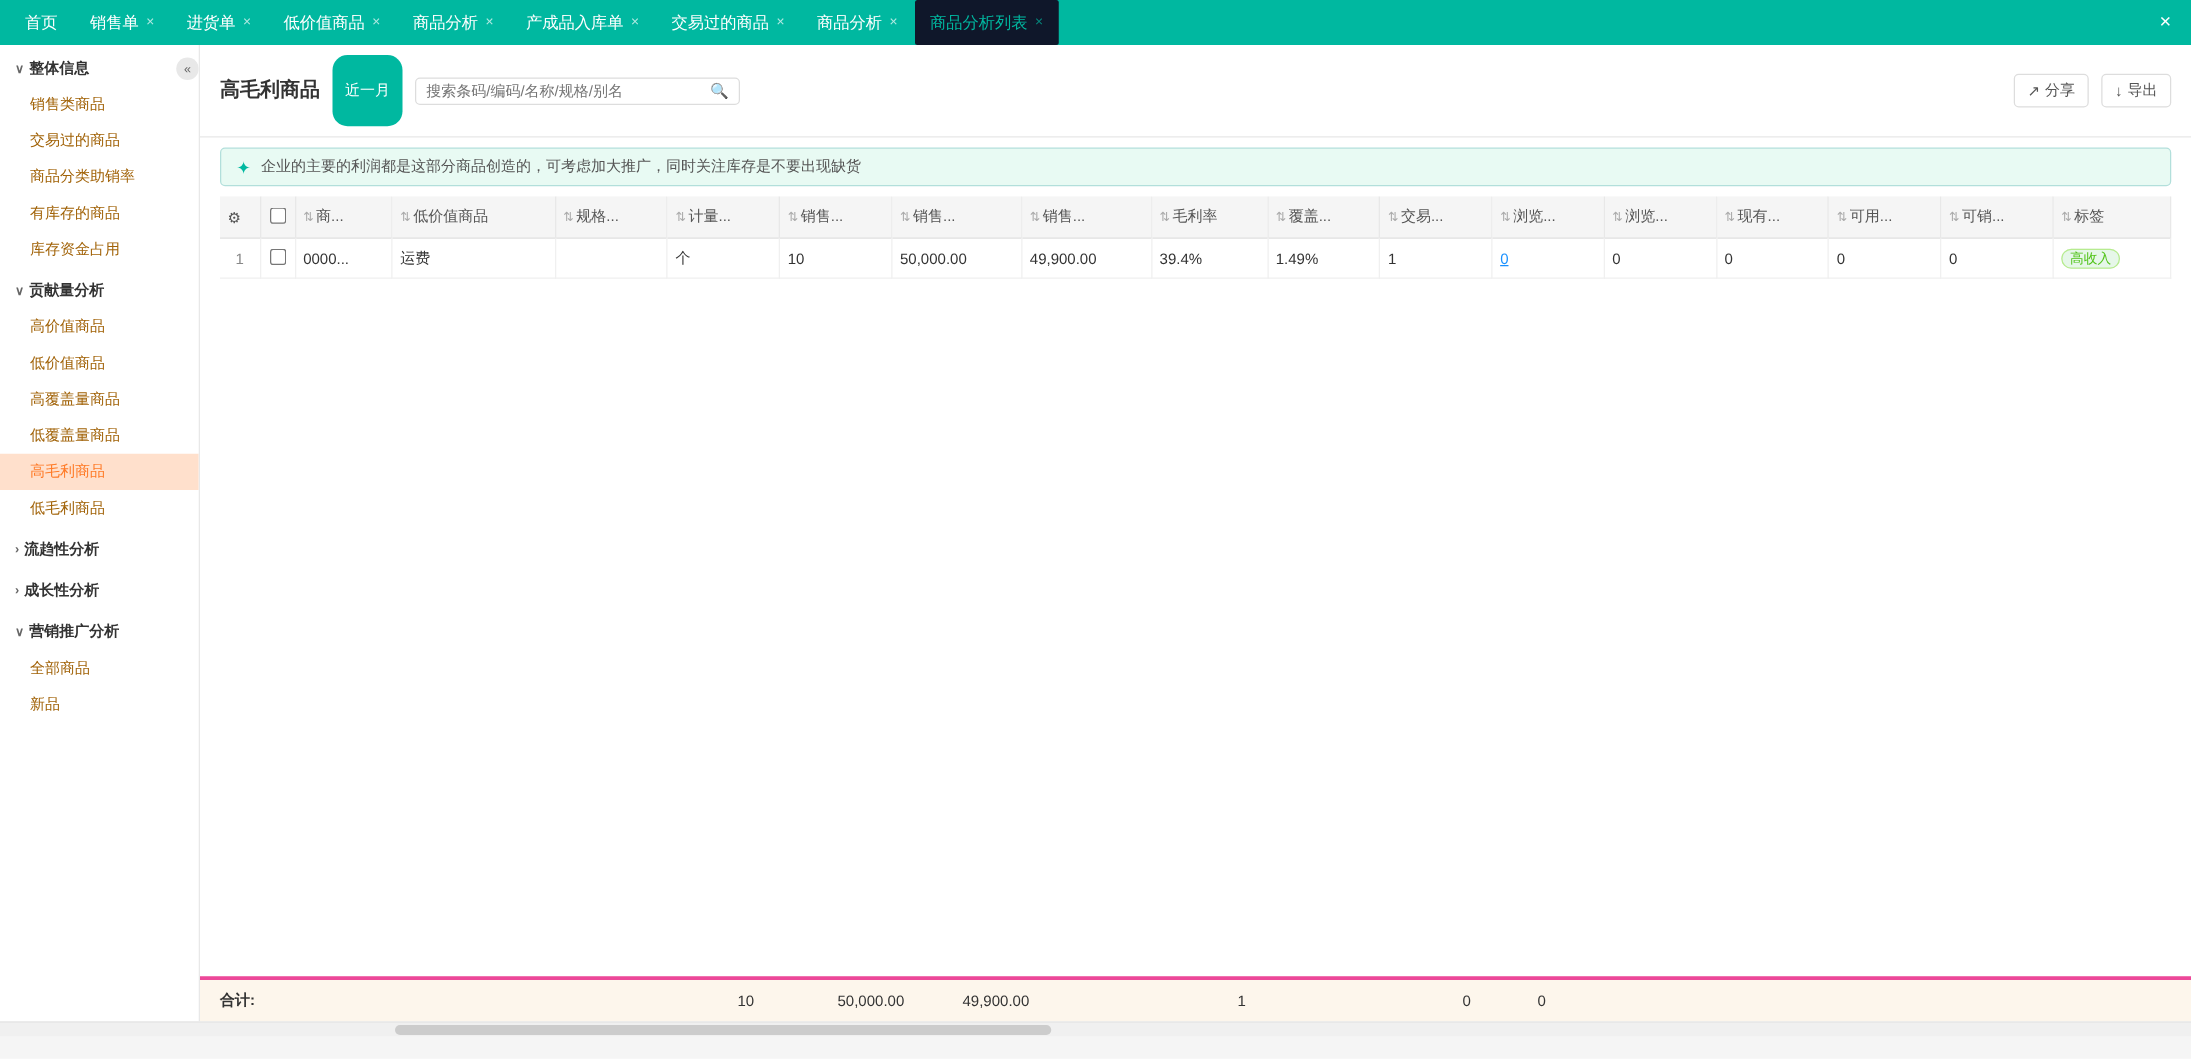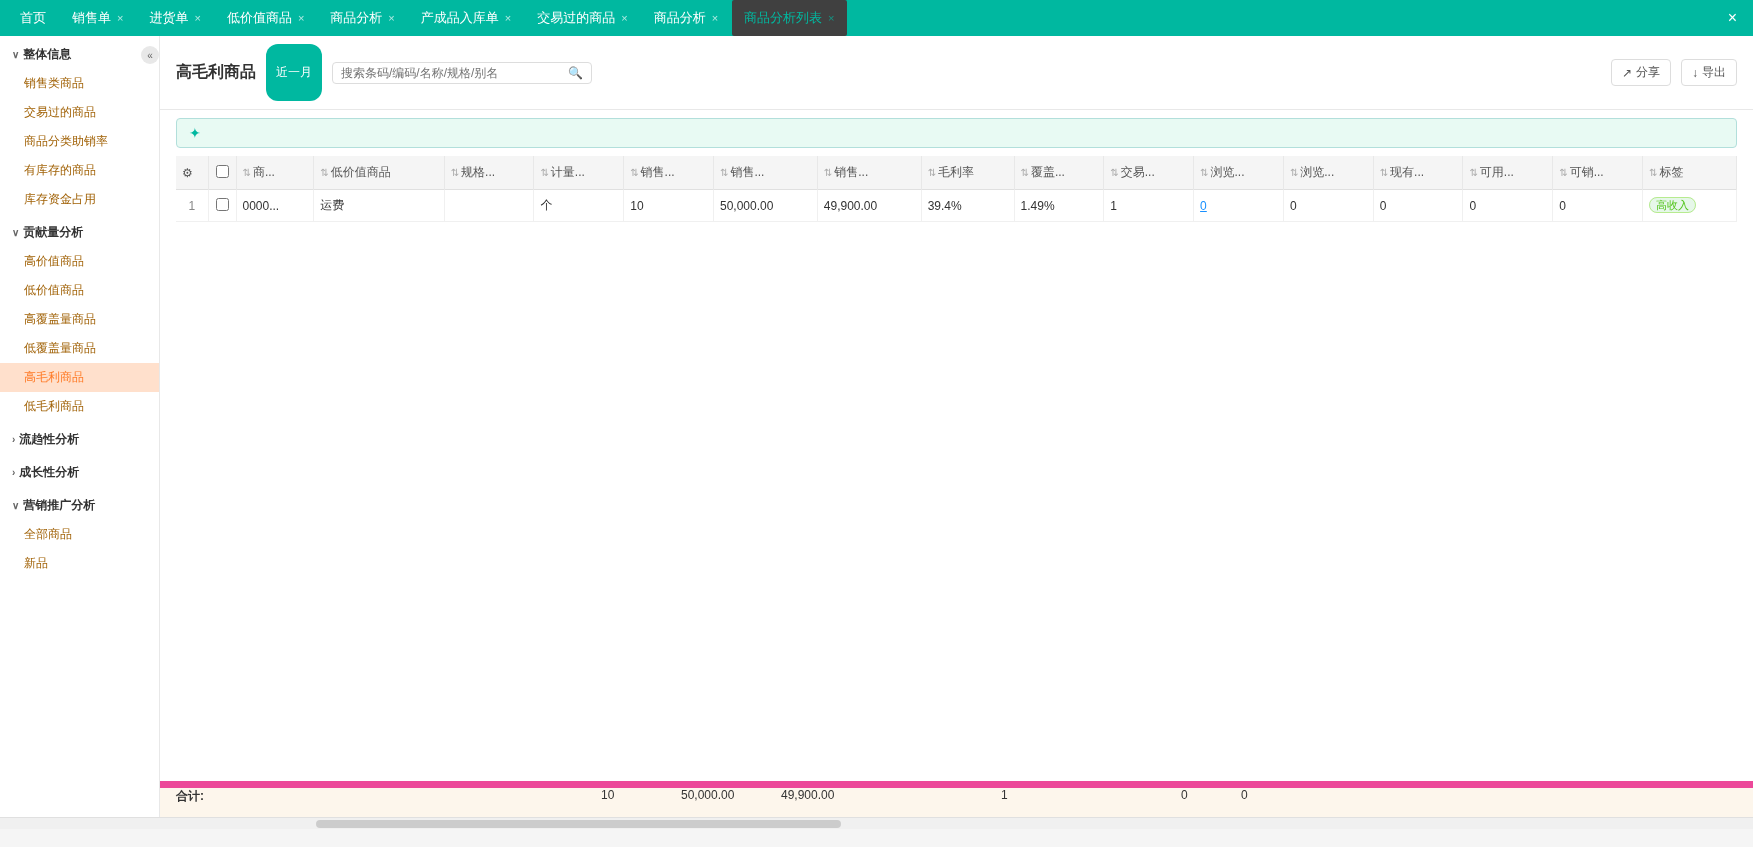--- a/index.html
+++ b/index.html
@@ -18,21 +18,21 @@
       display: flex;
       align-items: center;
       padding: 0 12px;
       height: 36px;
       color: #fff;
       cursor: pointer;
       font-size: 13px;
       white-space: nowrap;
       border-radius: 2px;
     }
-    .nav-item.active { background: #404040; color: #00b8a0; }
+    .nav-item.active { background: #0f172a; color: #00b8a0; }
     .nav-item .close-icon { margin-left: 6px; font-size: 11px; opacity: 0.7; }
     .nav-spacer { flex: 1; }
     .nav-close { color: #fff; font-size: 16px; cursor: pointer; padding: 0 8px; }
 
     
     .main-layout {
       display: flex;
       height: calc(847px - 36px - 30px);
     }
 
@@ -195,27 +195,28 @@
       border: 1px solid #b7eb8f;
       padding: 1px 6px;
       border-radius: 8px;
       font-size: 11px;
     }
     .link-text { color: #1890ff; text-decoration: underline; cursor: pointer; }
 
     
     .footer-bar {
       display: flex;
+      align-items: center;
       height: 36px;
       background: #fdf6ec;
-      border-top: 7px solid #ec4899;
+      border-top: 3px solid #ec4899;
       padding: 0 16px;
       font-size: 12px;
       color: #555;
-      gap: 15px;
+      gap: 4px;
     }
     .footer-label { font-weight: bold; color: #333; }
     .footer-cells {
       display: flex;
       flex: 1;
     }
     .footer-cell {
       padding: 0 6px;
       color: #333;
     }
@@ -376,20 +377,21 @@
         <span>分享</span>
       </button>
       <button class="action-btn">
         <span>↓</span>
         <span>导出</span>
       </button>
     </div>
 
     <div class="info-banner">
       <span class="info-icon">✦</span>
+      <span>企业的主要的利润都是这部分商品创造的，可考虑加大推广，同时关注库存是不要出现缺货</span>
     </div>
 
     <div class="table-container">
       <table>
         <thead>
           <tr>
             <th>⚙</th>
             <th class="checkbox-col"><input type="checkbox" style=""></th>
             <th><span class="sort-icon">⇅</span><span>商...</span></th>
             <th><span class="sort-icon">⇅</span><span>低价值商品</span></th>

